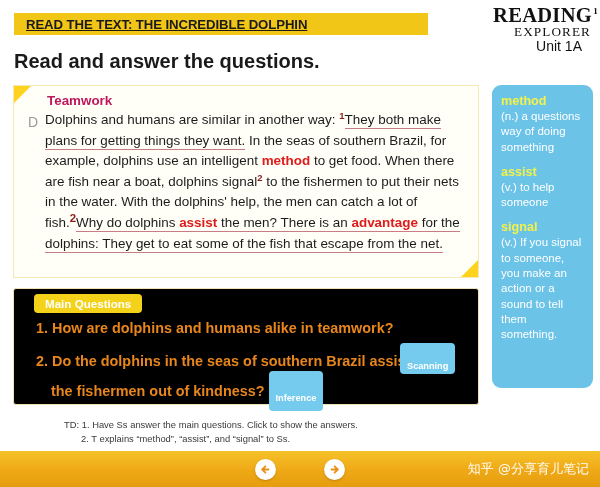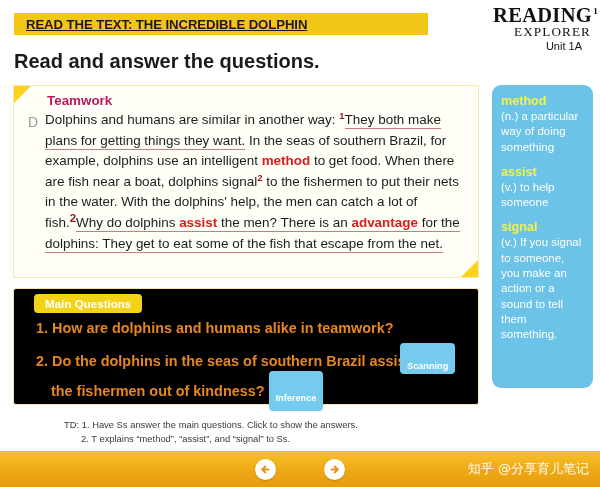--- a/index.html
+++ b/index.html
@@ -69,21 +69,21 @@
   #brand-explorer {
     font-family: "Liberation Serif", serif;
     font-size: 13.2px;
     letter-spacing: 1.1px;
     line-height: 14px;
     display: block;
     margin-right: 1px;
   }
   #brand-unit {
     font-family: "Liberation Sans", sans-serif;
-    font-size: 11px;
+    font-size: 14px;
     line-height: 12px;
     display: block;
     margin-top: 1px;
     margin-right: 10px;
   }
 
   
   #instruction {
     position: absolute;
     left: 14px;
@@ -314,21 +314,21 @@
   <div id="passage-heading">Teamwork</div>
   <div id="para-label">D</div>
 
   <div id="passage-body">
     <span>Dolphins and humans are similar in another way: </span><span class="sup-mark">1</span><span class="underlined">They both make plans for getting things they want.</span><span> In the seas of southern Brazil, for example, dolphins use an intelligent </span><span class="hl-red">method</span><span> to get food. When there are fish near a boat, dolphins signal</span><span class="sup-mark">2</span><span> to the fishermen to put their nets in the water. With the dolphins' help, the men can catch a lot of fish.</span><span class="sup-mark-big">2</span><span class="underlined">Why do dolphins </span><span class="hl-red underlined">assist</span><span class="underlined"> the men? There is an </span><span class="hl-red underlined">advantage</span><span class="underlined"> for the dolphins: They get to eat some of the fish that escape from the net.</span>
   </div>
 </div>
 
 <div id="vocab-panel">
   <div class="vocab-term">method</div>
-  <div class="vocab-def">(n.) a particular way of doing something</div>
+  <div class="vocab-def">(n.) a questions way of doing something</div>
   <div class="vocab-term">assist</div>
   <div class="vocab-def">(v.) to help someone</div>
   <div class="vocab-term">signal</div>
   <div class="vocab-def">(v.) If you signal to someone, you make an action or a sound to tell them something.</div>
 </div>
 
 <div id="questions-card">
   <div id="mq-badge">Main Questions</div>
 
   <div class="question-row" id="question-1">

